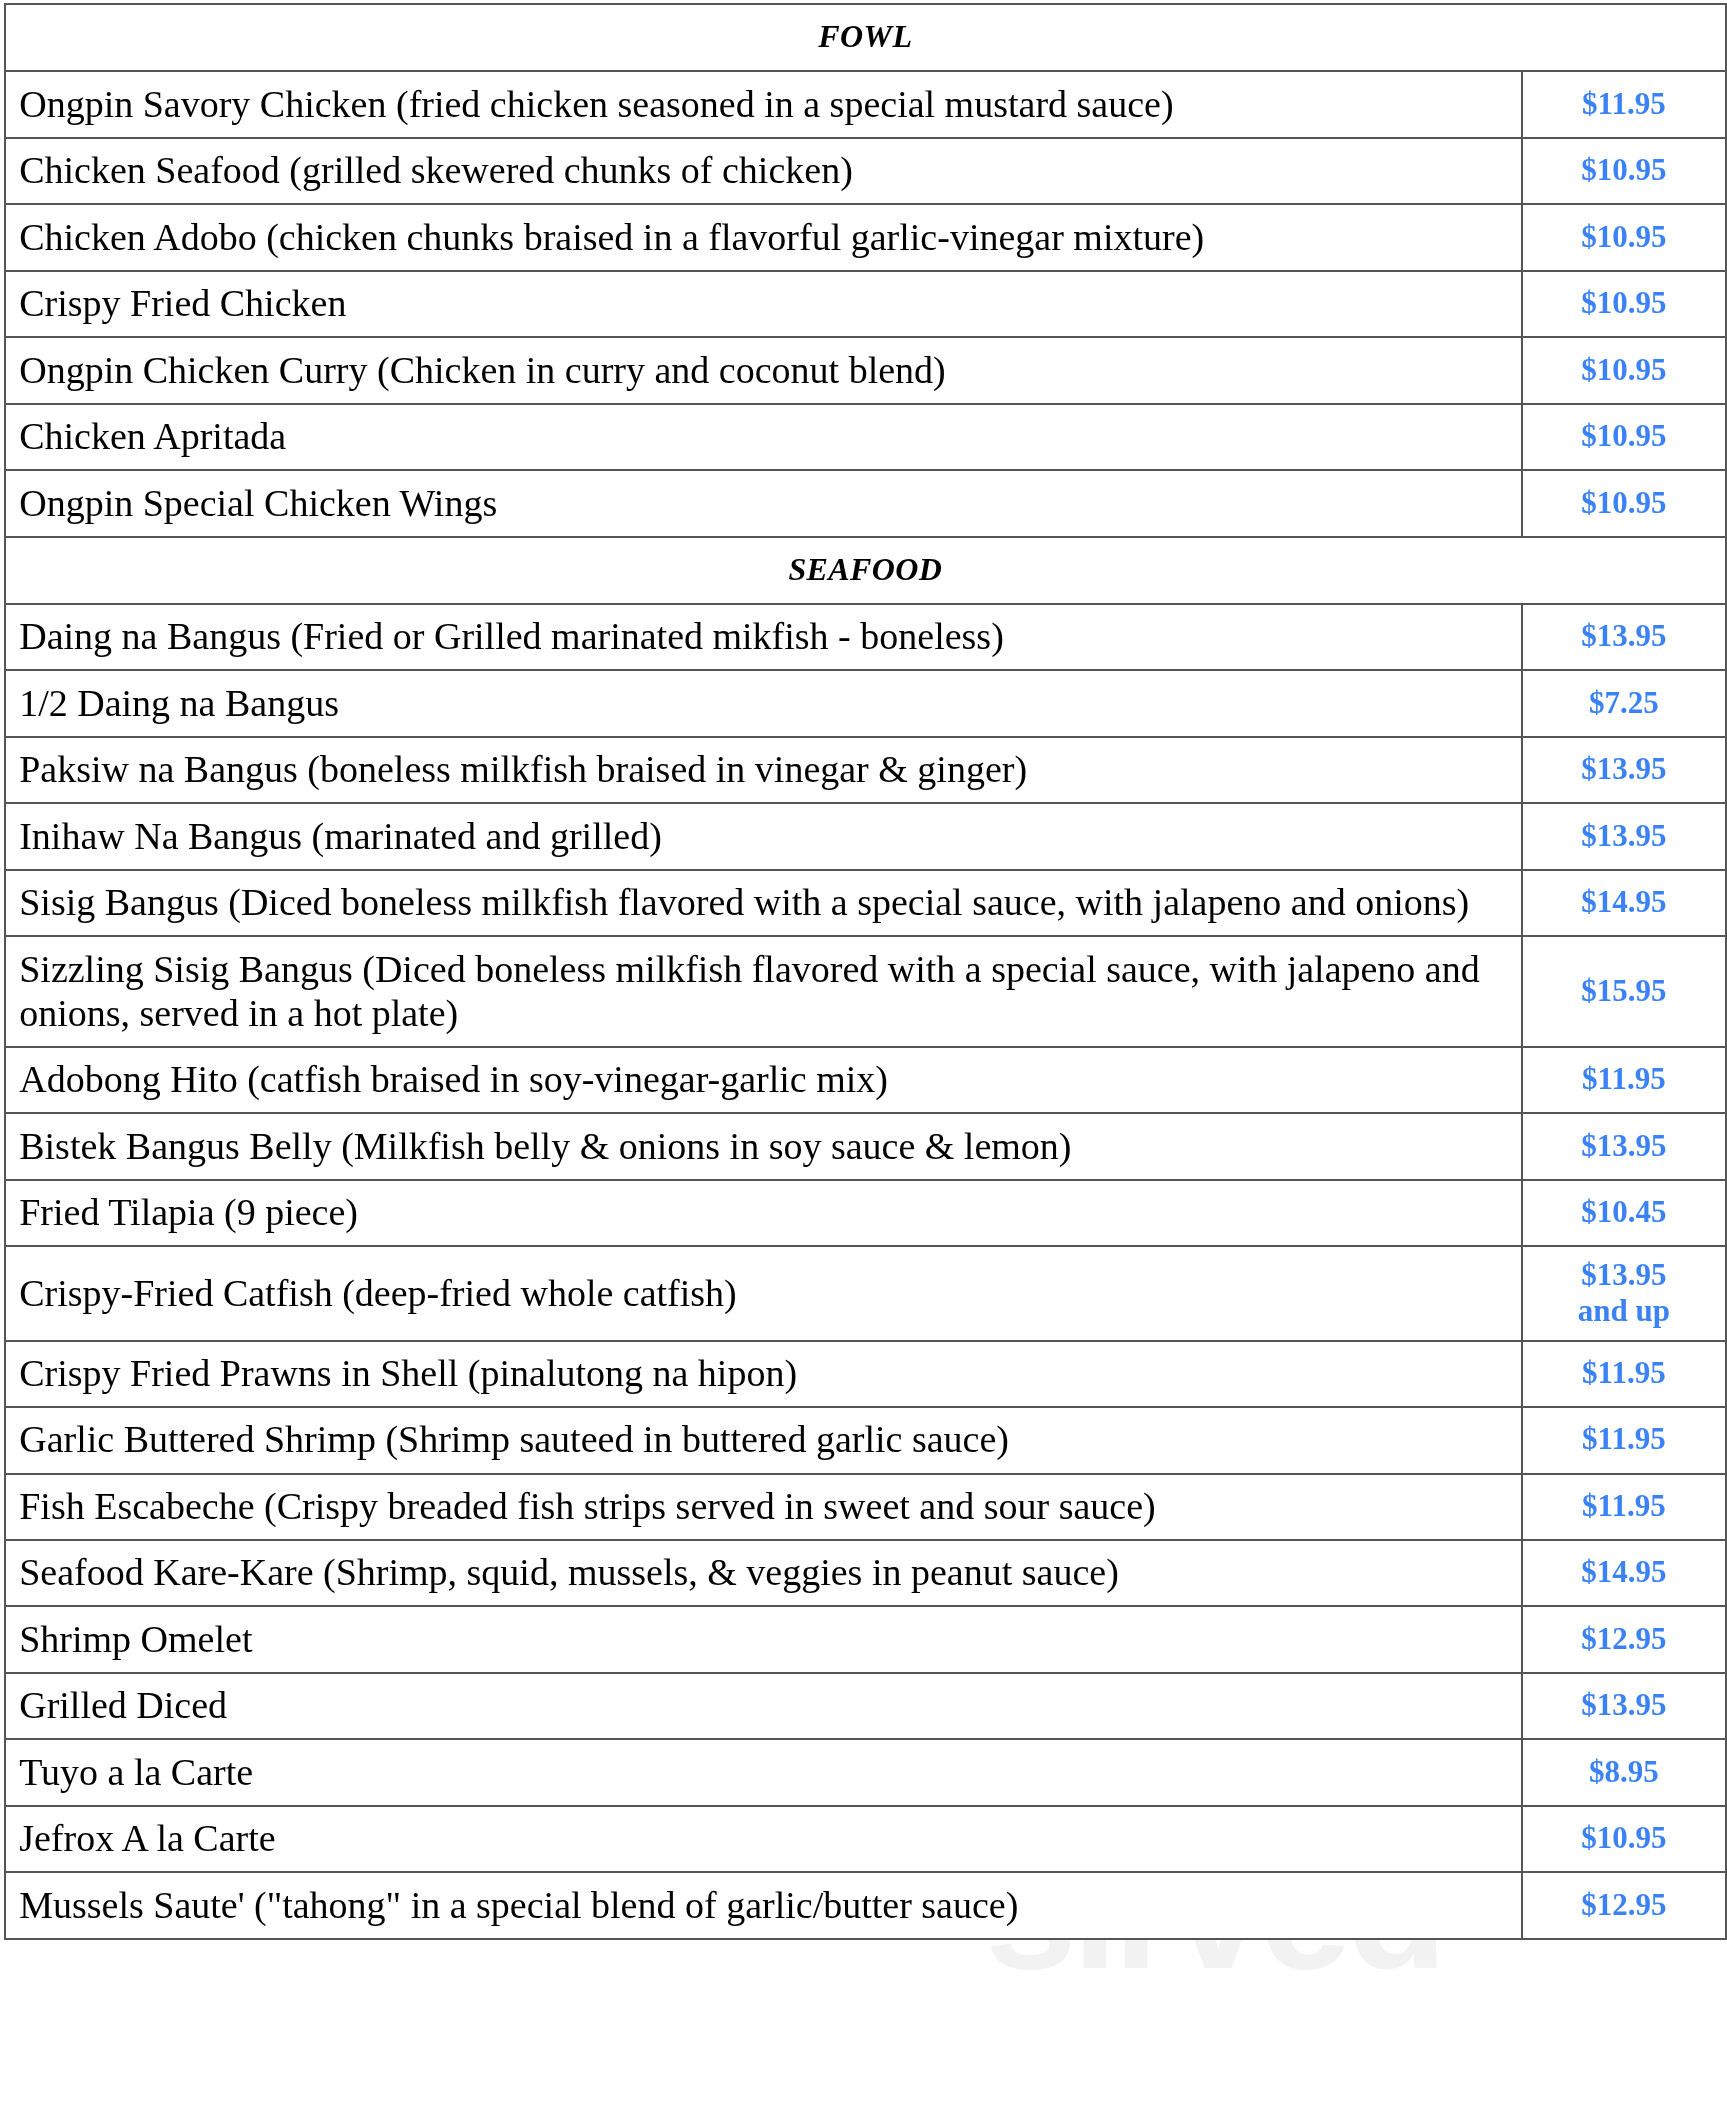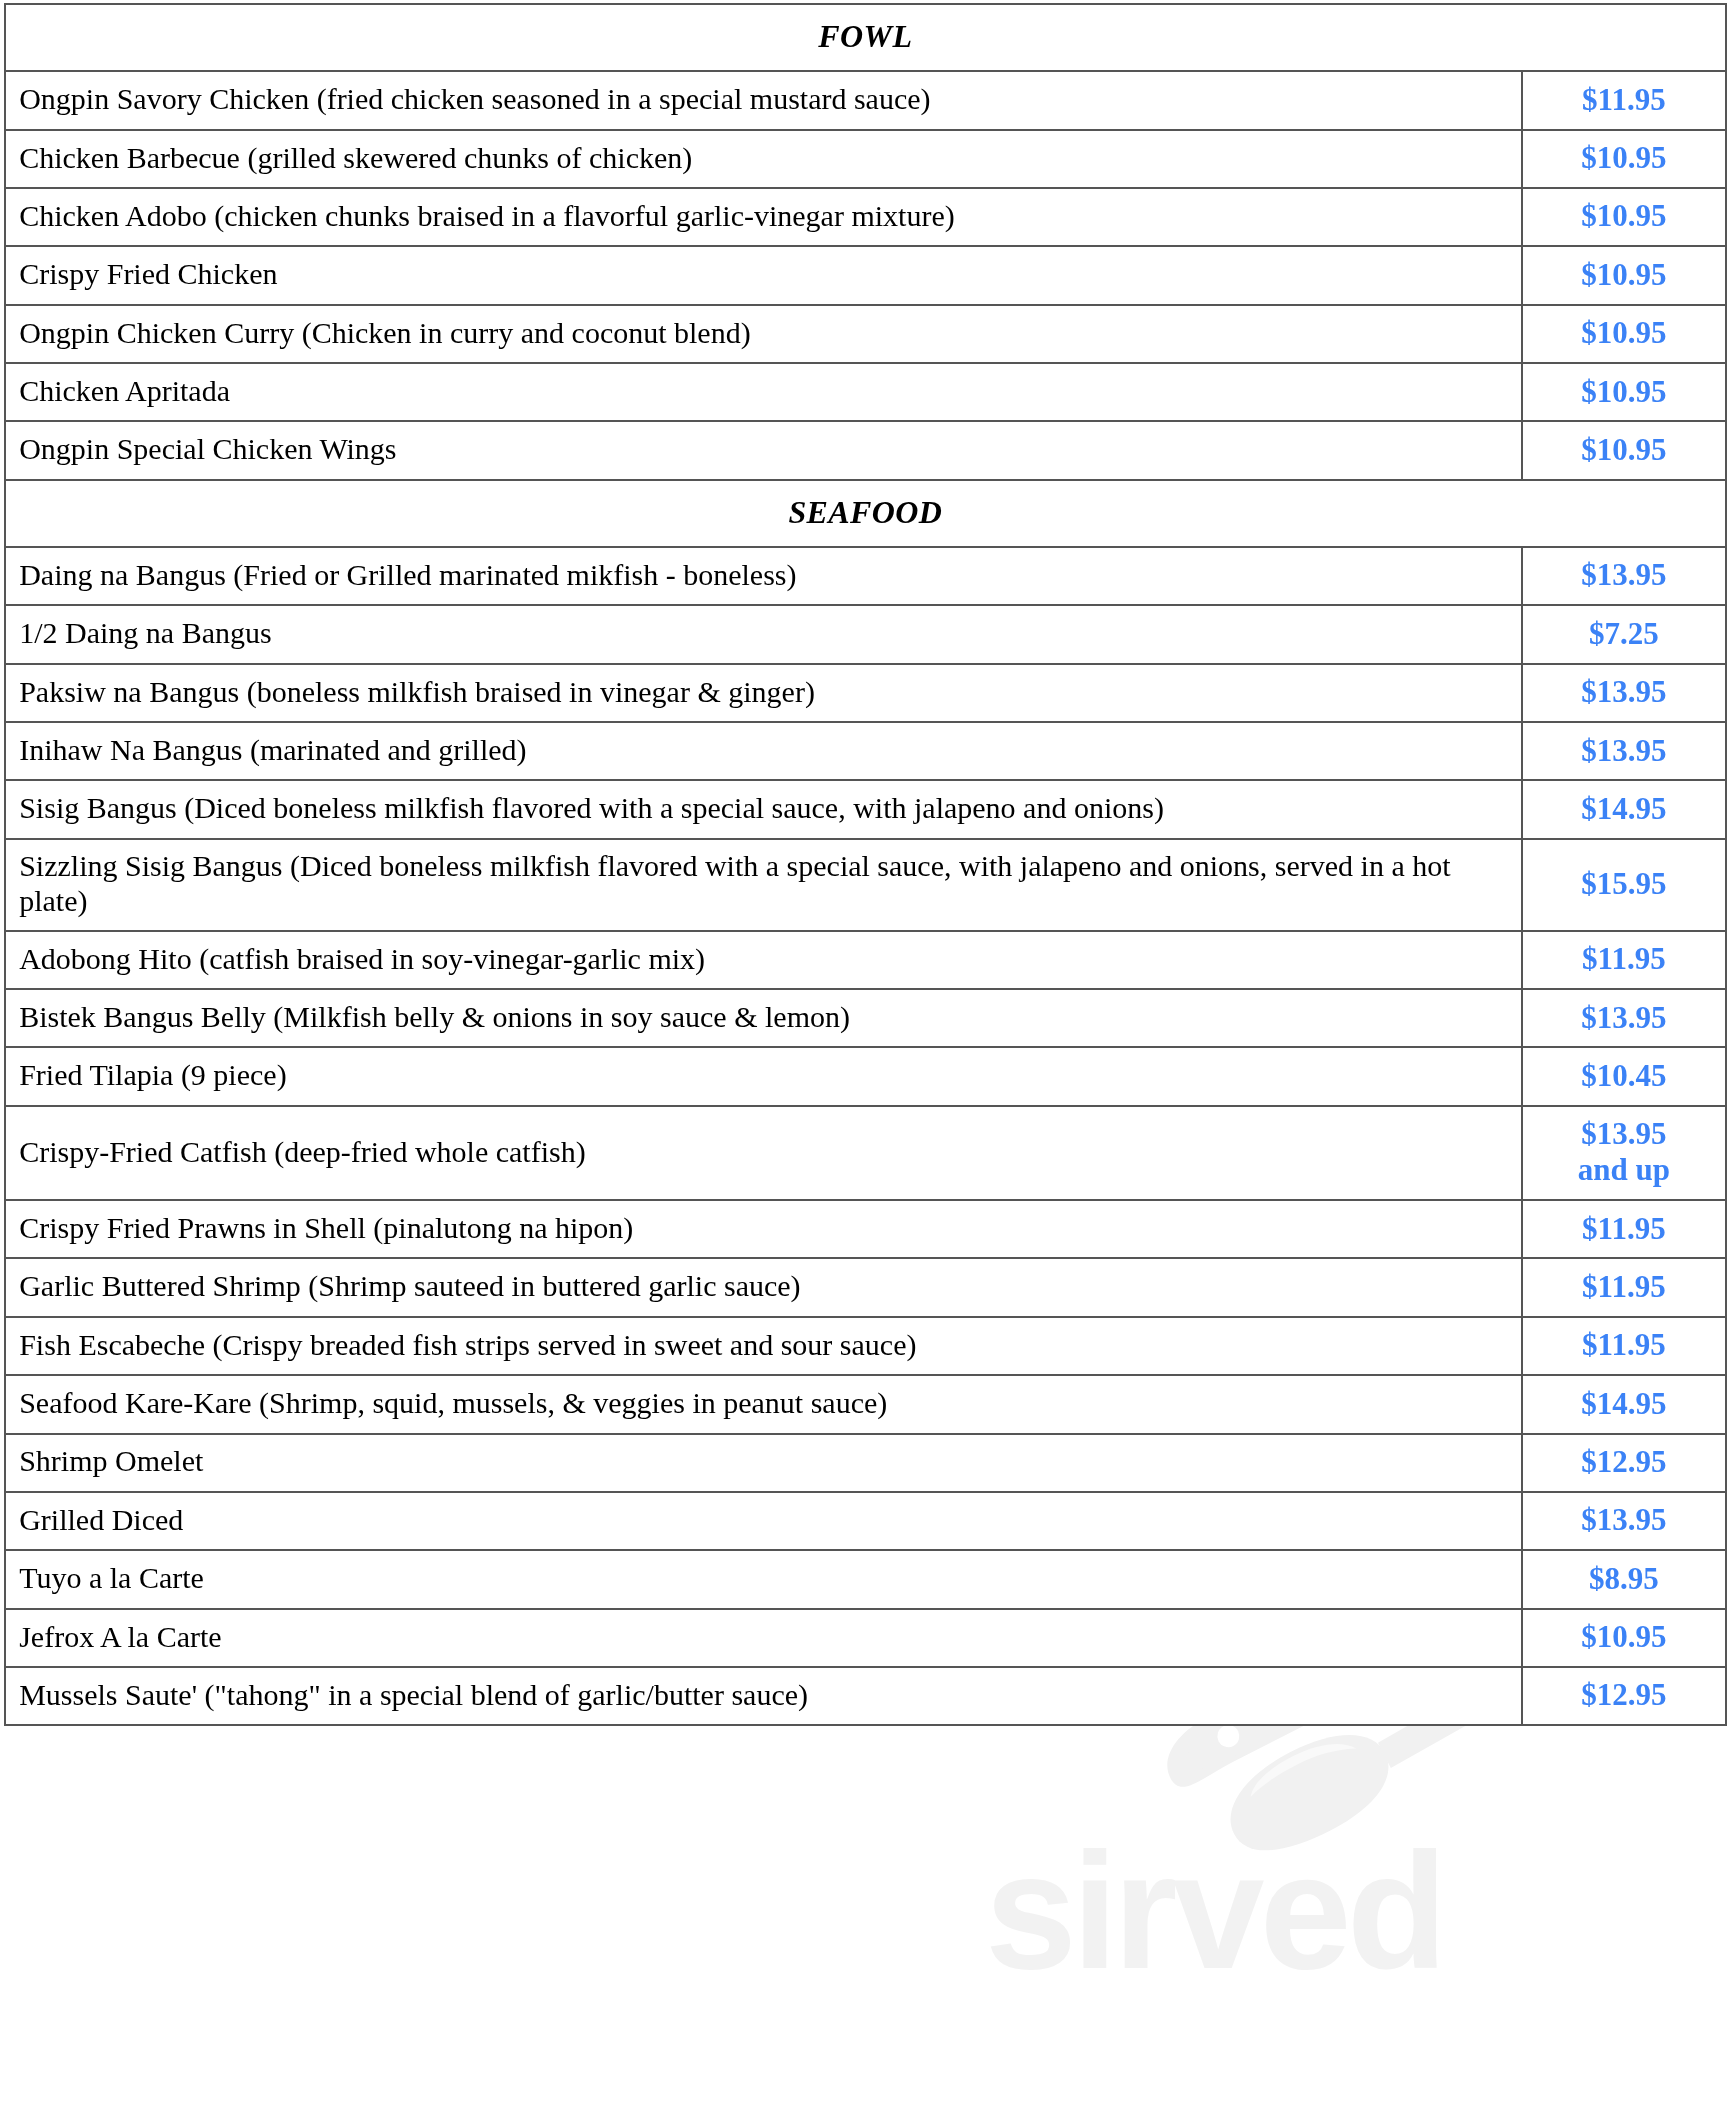--- a/index.html
+++ b/index.html
@@ -66,21 +66,21 @@
     text-align: center;
     font-weight: 700;
     font-size: 32px;
     color: #000000;
     padding: 13.3px 0 15px 0 !important;
     letter-spacing: 0.4px;
     font-style: italic;
   }
 
   .item-cell {
-    font-size: 30px;
+    font-size: 38px;
     color: #000000;
     padding: 9.4px 12.6px 11px 13.3px !important;
     line-height: 1.16;
     text-align: left;
   }
 
   .price-cell {
     font-size: 31px;
     color: #3b82f6;
     text-align: center;
@@ -133,21 +133,21 @@
 
     <tr>
       <td class="section-head" colspan="2">FOWL</td>
     </tr>
 
     <tr>
       <td class="item-cell">Ongpin Savory Chicken (fried chicken seasoned in a special mustard sauce)</td>
       <td class="price-cell">$11.95</td>
     </tr>
     <tr>
-      <td class="item-cell">Chicken Barbecue (grilled skewered chunks of chicken)</td>
+      <td class="item-cell">Chicken Seafood (grilled skewered chunks of chicken)</td>
       <td class="price-cell">$10.95</td>
     </tr>
     <tr>
       <td class="item-cell">Chicken Adobo (chicken chunks braised in a flavorful garlic-vinegar mixture)</td>
       <td class="price-cell">$10.95</td>
     </tr>
     <tr>
       <td class="item-cell">Crispy Fried Chicken</td>
       <td class="price-cell">$10.95</td>
     </tr>

